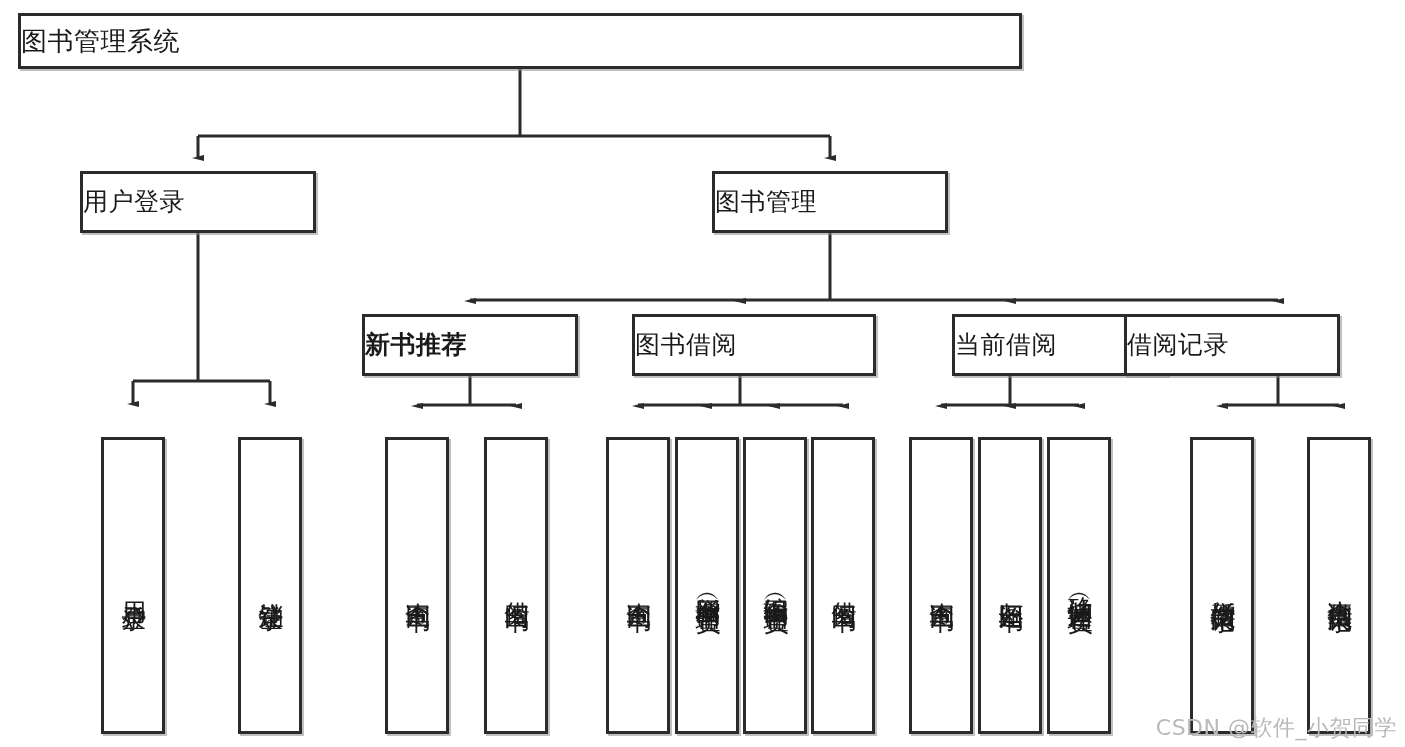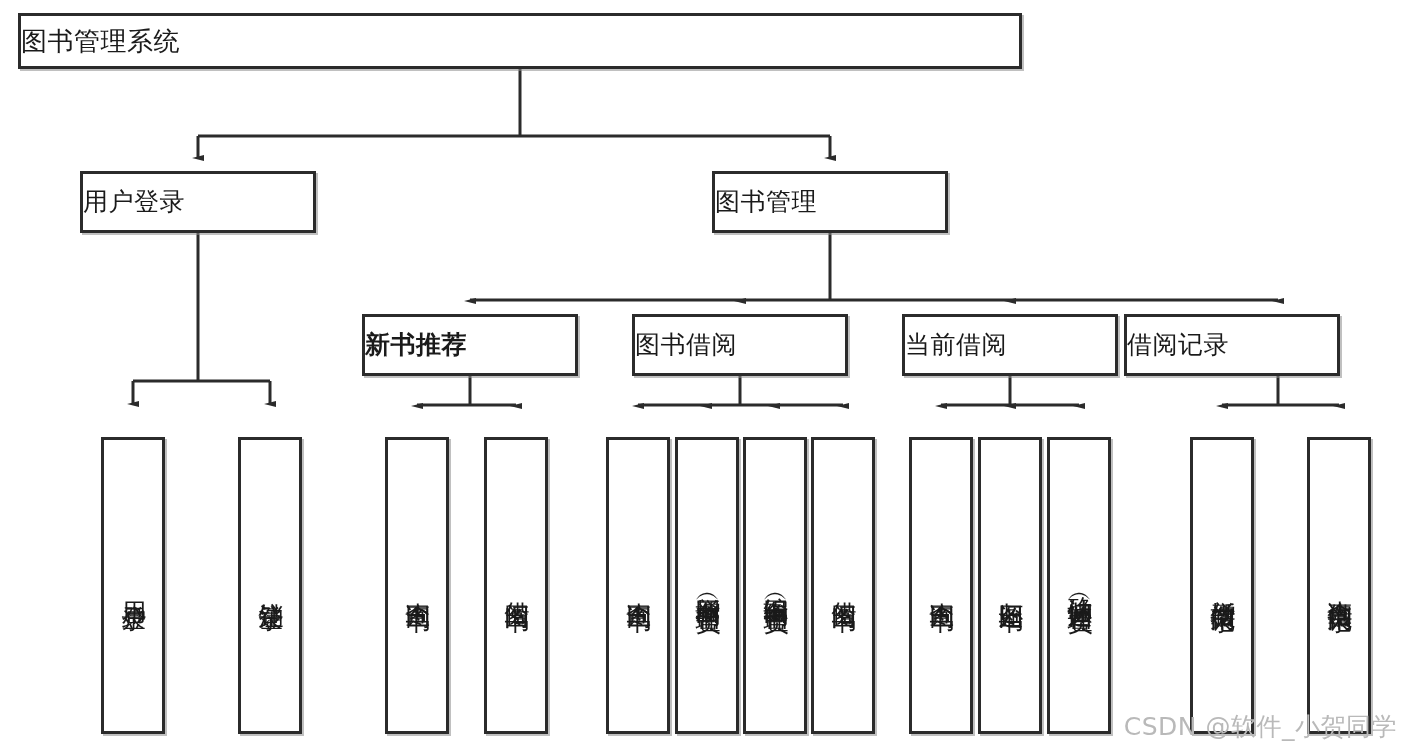--- a/index.html
+++ b/index.html
@@ -53,21 +53,21 @@
     font-size: 25px;
     line-height: 1.15;
     letter-spacing: 2px;
     text-align: center;
     white-space: nowrap;
   }
   .watermark {
     position: absolute;
     right: 8px;
     bottom: 4px;
-    font-size: 25px;
+    font-size: 22px;
     color: #b9b9b9;
     white-space: nowrap;
     letter-spacing: 0.5px;
     pointer-events: none;
   }
 </style>
 </head>
 <body>
 
 <div id="canvas">
@@ -129,24 +129,24 @@
   <div class="node-box" style="left:80px; top:171px; width:236px; height:62px;">
     <span class="node-label-h">用户登录</span>
   </div>
   <div class="node-box" style="left:712px; top:171px; width:236px; height:62px;">
     <span class="node-label-h">图书管理</span>
   </div>
 
   <div class="node-box" style="left:362px; top:314px; width:216px; height:62px;font-weight:bold;">
     <span class="node-label-h">新书推荐</span>
   </div>
-  <div class="node-box" style="left:632px; top:314px; width:216px; height:62px;">
+  <div class="node-box" style="left:632px; top:314px; width:244px; height:62px;">
     <span class="node-label-h">图书借阅</span>
   </div>
-  <div class="node-box" style="left:902px; top:314px; width:216px; height:62px;">
+  <div class="node-box" style="left:952px; top:314px; width:216px; height:62px;">
     <span class="node-label-h">当前借阅</span>
   </div>
   <div class="node-box" style="left:1124px; top:314px; width:216px; height:62px;">
     <span class="node-label-h">借阅记录</span>
   </div>
 
   <div class="node-box leaf" style="left:101px; top:437px; width:64px; height:297px;">
     <span class="node-label-v">用户登录</span>
   </div>
   <div class="node-box leaf" style="left:238px; top:437px; width:64px; height:297px;">

